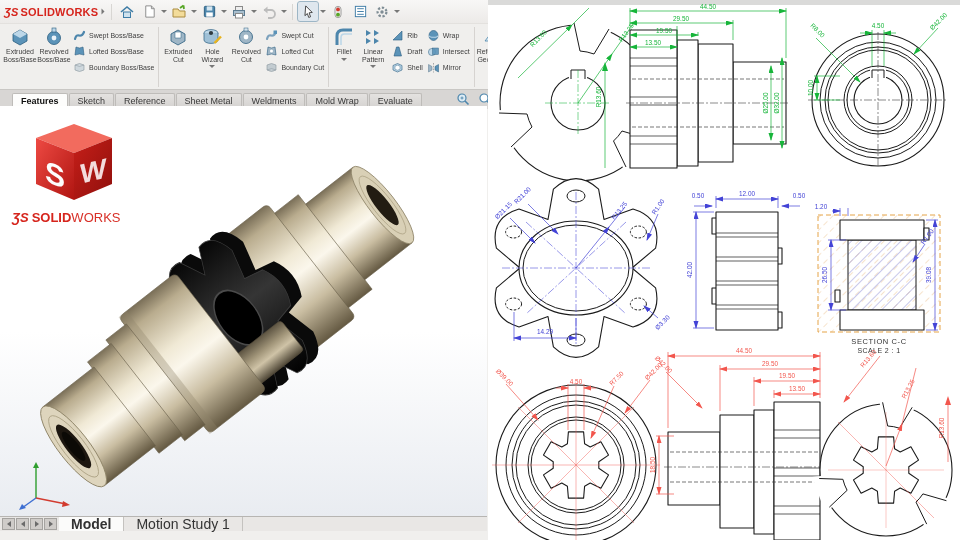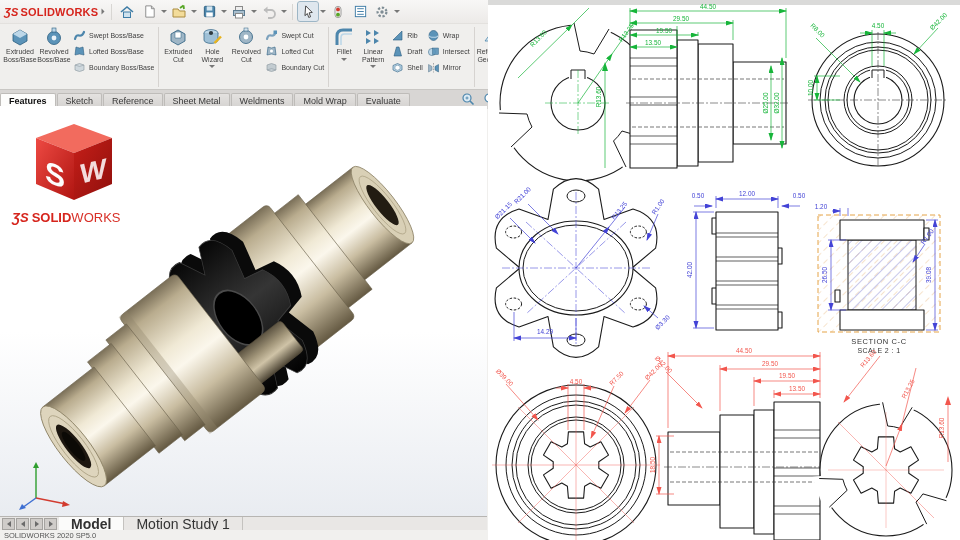--- a/index.html
+++ b/index.html
@@ -1,18 +1,18 @@
 <!DOCTYPE html>
 <html><head>
 <meta charset="utf-8">
 <style>
   html,body{margin:0;padding:0;width:960px;height:540px;overflow:hidden;
     font-family:"Liberation Sans",sans-serif;background:#fff;}
   .app{position:absolute;left:0;top:0;width:548px;height:540px;background:#f0efed;
-    border-right:1px solid #0f172a;box-sizing:border-box;overflow:hidden;}
+    border-right:6px solid #0f172a;box-sizing:border-box;overflow:hidden;}
   
   .qat{height:23px;display:flex;align-items:center;gap:2px;padding:0 4px;
     background:linear-gradient(#f8f7f6,#eceae8);border-bottom:1px solid #e3e1de;}
   .brand{color:#d6251d;font-size:11px;font-weight:bold;letter-spacing:.2px;white-space:nowrap;}
   .brand .ds{font-style:italic;margin-right:2px;}
   .qbtn{width:20px;height:19px;display:flex;align-items:center;justify-content:center;border-radius:2px;flex:0 0 auto;}
   .qbtn.sel{background:#dfe7ee;outline:1px solid #9db6c6;}
   .caret{width:0;height:0;border-left:3px solid transparent;border-right:3px solid transparent;
     border-top:3.5px solid #777;display:inline-block;flex:0 0 auto;}
   .qsep{width:1px;height:16px;background:#d8d6d3;margin:0 3px;}
@@ -21,21 +21,21 @@
   .rgroup{display:flex;align-items:flex-start;padding:0 1px;}
   .rsep{width:1px;background:#d6d3d0;margin:2px 1px;}
   .rbig{display:flex;flex-direction:column;align-items:center;width:34px;padding:1px 0 0;border:0;
     background:none;font-family:inherit;font-size:7px;line-height:7.6px;color:#3e3e3e;text-align:center;}
   .rbig svg{flex:0 0 auto;}
   .rstack{display:flex;flex-direction:column;gap:1px;padding-top:3px;}
   .rsmall{display:flex;align-items:center;gap:3px;border:0;background:none;font-family:inherit;
     font-size:7px;color:#3e3e3e;padding:1px 2px;white-space:nowrap;}
   .rcaret{margin-top:2px;}
   
-  .tabrow{height:19px;background:#d8d6d4;display:flex;align-items:flex-end;padding-left:0;
+  .tabrow{height:19px;background:#d8d6d4;display:flex;align-items:flex-end;padding-left:12px;
     border-top:1px solid #c9c7c4;}
   .tab{font-size:9px;color:#3a3a3a;padding:2px 8px 3px;background:linear-gradient(#e4e2e0,#d3d1cf);
     border:1px solid #bebcb9;border-bottom:0;margin-right:1px;border-radius:2px 2px 0 0;white-space:nowrap;}
   .tab.active{background:#fdfdfc;font-weight:bold;color:#101010;}
   .hud{margin-left:auto;display:flex;align-items:center;gap:3px;padding:0 4px 2px 0;}
   .hbtn{width:19px;height:17px;display:flex;align-items:center;justify-content:center;}
   
   .viewport{position:absolute;left:0;top:106px;width:487px;height:410px;
     background:linear-gradient(#ffffff 55%,#e9ecf1);overflow:hidden;}
   .swlogo{position:absolute;left:12px;top:12px;width:150px;}
@@ -466,21 +466,20 @@
       <span class="navbtn">
           <span class="tria tr2"></span>
         </span>
       <span class="navbtn">
           <span class="tria tr2"></span>
         </span>
     </span>
     <span class="mtab active">Model</span>
     <span class="mtab">Motion Study 1</span>
   </div>
-  <div class="statusbar"><span>SOLIDWORKS 2020 SP5.0</span></div>
 </div>
 
 <div class="drawpane">
   <div class="drawtop"></div>
   <svg class="dsvg" width="472" height="540" viewBox="0 0 472 540">
     <defs>
       <marker id="ag" markerWidth="8" markerHeight="6" refX="7" refY="2.5" orient="auto-start-reverse" markerUnits="userSpaceOnUse">
           <path d="M0,0L8,2.5L0,5Z" fill="#17b53a"></path>
         </marker>
       <marker id="ab" markerWidth="8" markerHeight="6" refX="7" refY="2.5" orient="auto-start-reverse" markerUnits="userSpaceOnUse">

